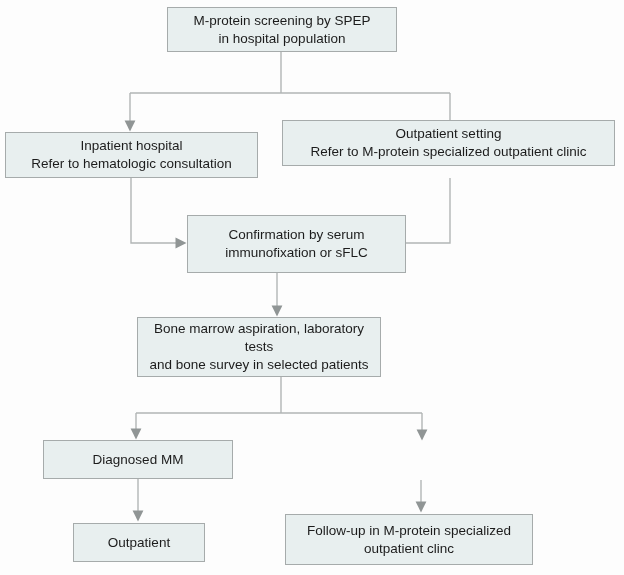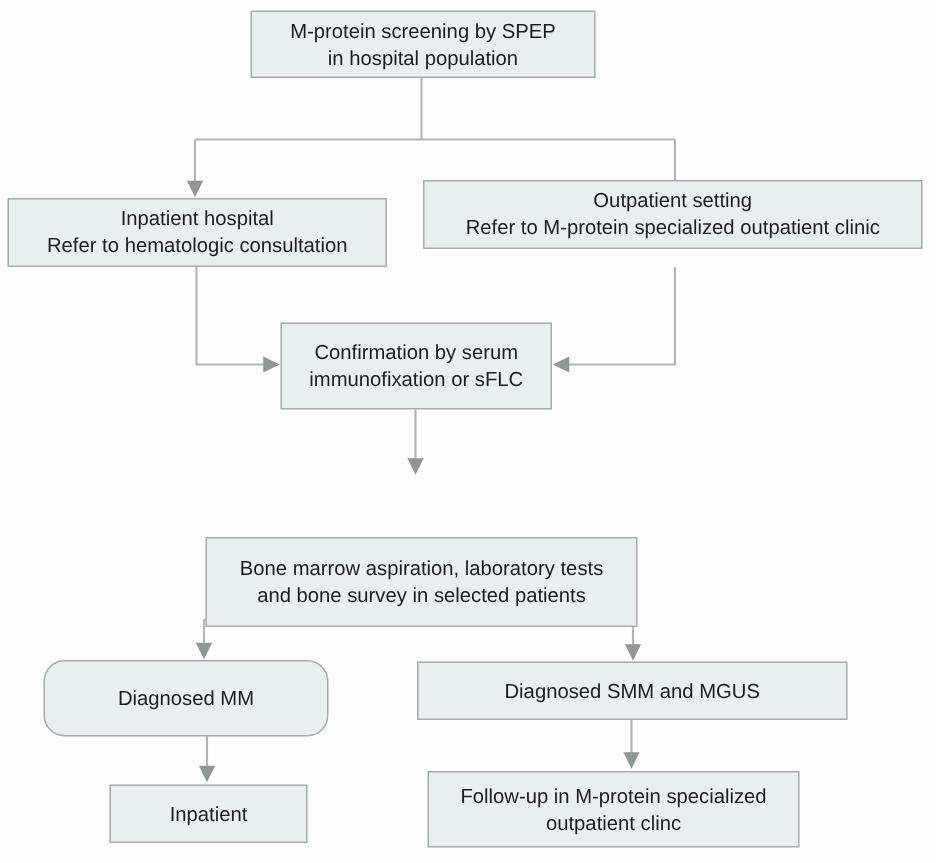--- a/index.html
+++ b/index.html
@@ -47,23 +47,23 @@
     justify-content: center;
     text-align: center;
     font-size: 13.5px;
     line-height: 18px;
     white-space: pre-line;
     padding: 14px 6px;
   }
   #n-screening    { left: 167px; top: 7px;   width: 230px; height: 45px; }
   #n-inpatient    { left: 5px;   top: 132px; width: 253px; height: 46px; }
   #n-outpatient   { left: 282px; top: 120px; width: 333px; height: 46px; }
-  #n-confirmation { left: 187px; top: 215px; width: 181px; height: 58px; }
-  #n-bonemarrow   { left: 137px; top: 317px; width: 288px; height: 60px; margin-top: 41px; }
-  #n-mm           { left: 29px;  top: 440px; width: 190px; height: 51px; border-radius: 14px; }
+  #n-confirmation { left: 187px; top: 215px; width: 219px; height: 58px; }
+  #n-bonemarrow   { left: 137px; top: 317px; width: 244px; height: 60px; }
+  #n-mm           { left: 43px;  top: 440px; width: 190px; height: 39px; }
   #n-smm          { left: 278px; top: 441px; width: 287px; height: 39px; }
   #n-treatment    { left: 73px;  top: 523px; width: 132px; height: 39px; }
   #n-followup     { left: 285px; top: 514px; width: 248px; height: 51px; }
 </style>
 </head>
 <body>
 
 <div class="canvas">
 
   <svg class="wires" viewBox="0 0 624 575" xmlns="http://www.w3.org/2000/svg">
@@ -102,20 +102,19 @@
 Refer to M-protein specialized outpatient clinic</div>
 
   <div class="node" id="n-confirmation">Confirmation by serum
 immunofixation or sFLC</div>
 
   <div class="node" id="n-bonemarrow">Bone marrow aspiration, laboratory tests
 and bone survey in selected patients</div>
 
   <div class="node" id="n-mm">Diagnosed MM</div>
 
-  <div class="node" id="n-smm">Diagnosed SMM and MGUS</div>
 
-  <div class="node" id="n-treatment">Inpatient</div>
+  <div class="node" id="n-treatment">Outpatient</div>
 
   <div class="node" id="n-followup">Follow-up in M-protein specialized
 outpatient clinc</div>
 
 </div>
 
 </body></html>

